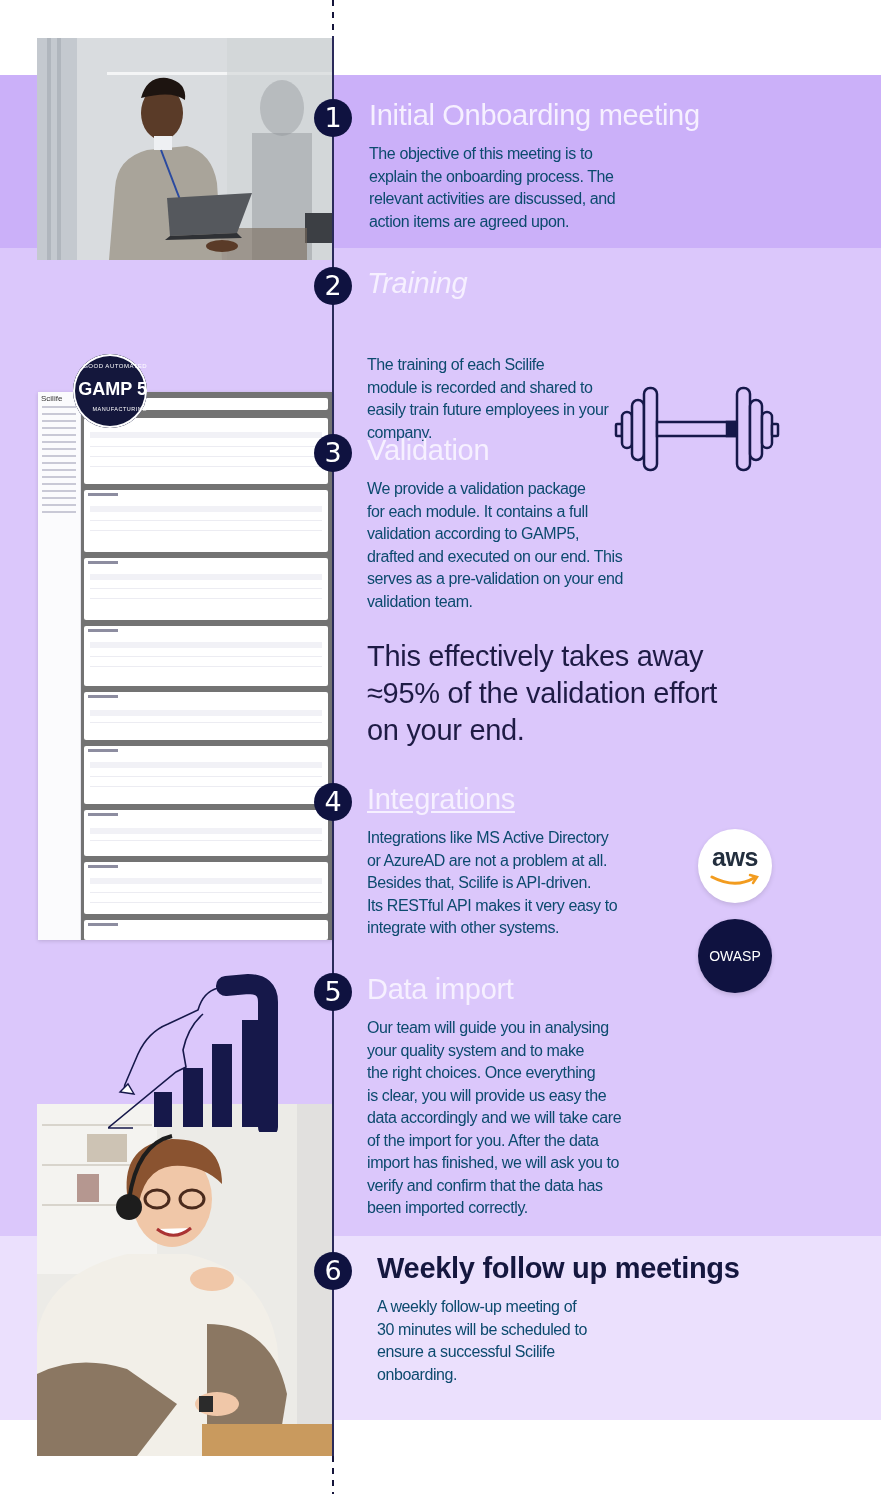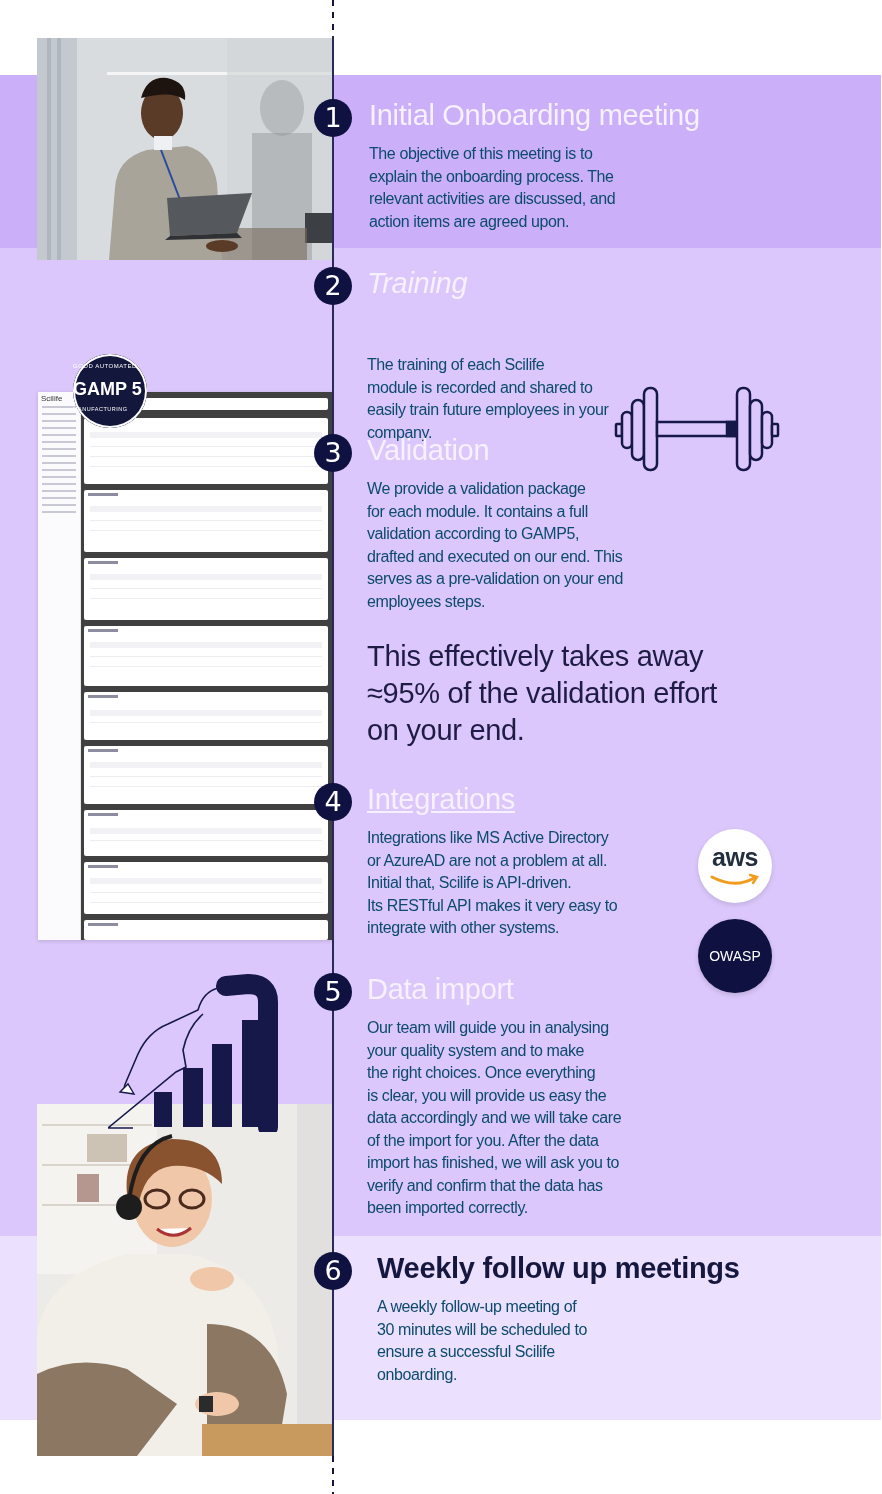--- a/index.html
+++ b/index.html
@@ -19,30 +19,30 @@
   .photo2 { left:37px; top:1104px; width:295px; height:352px; overflow:hidden;
             background:linear-gradient(180deg,#e9e8e4 0%,#f2f1ee 50%,#e5e2dc 100%); }
   
   .num { width:38px; height:38px; border-radius:50%; background:#0f1240; color:#ffffff;
          font-size:27px; line-height:38px; text-align:center; font-family:"DejaVu Sans", sans-serif; }
   .title { font-size:29px; color:#f6f0ff; letter-spacing:-0.3px; white-space:nowrap; }
   .title.dark { color:#15173f; font-weight:bold; }
   .desc { font-size:16px; line-height:22.5px; color:#0c4a6e; letter-spacing:-0.4px; }
   .big { font-size:29px; line-height:37px; color:#1e1b45; letter-spacing:-0.3px; }
   
-  .app { left:38px; top:392px; width:294px; height:548px; background:#404040; box-shadow:0 1px 4px rgba(0,0,0,.15); overflow:hidden; }
+  .app { left:38px; top:392px; width:294px; height:548px; background:#737373; box-shadow:0 1px 4px rgba(0,0,0,.15); overflow:hidden; }
   .app-side { position:absolute; left:0; top:0; width:42px; height:548px; background:#fbfbfd; border-right:1px solid #e6e6ee; }
   .app-brand { position:absolute; left:3px; top:2px; font-size:8px; color:#333; }
   .app-nav { position:absolute; left:4px; width:34px; height:2px; background:#c9c9d6; }
   .app-card { position:absolute; left:46px; width:244px; background:#ffffff; border-radius:2px; }
   .app-card-title { position:absolute; left:4px; top:3px; font-size:3px; height:3px; width:30px; background:#8d8da0; }
   .app-row { position:absolute; left:6px; width:232px; height:1px; background:#ececf2; }
   .app-th { position:absolute; left:6px; width:232px; height:6px; background:#f1f1f6; }
   .badge { left:73px; top:354px; width:74px; height:74px; border-radius:50%; background:#14173c; color:#fff;
-           box-shadow:0 0 0 2px #ffffff inset, 0 0 0 3px #14173c inset; text-align:left; }
+           box-shadow:0 0 0 2px #ffffff inset, 0 0 0 3px #14173c inset; text-align:right; }
   .badge-main { position:absolute; left:0; right:0; top:25px; font-size:18px; font-weight:bold; line-height:20px; }
   .badge-top { position:absolute; left:0; right:0; top:9px; font-size:6px; letter-spacing:0.5px; }
   .badge-bot { position:absolute; left:0; right:0; top:52px; font-size:5.5px; letter-spacing:0.5px; }
   
   .aws { left:698px; top:829px; width:74px; height:74px; border-radius:50%; background:#ffffff;
          box-shadow:0 2px 5px rgba(0,0,0,.12); text-align:center; }
   .aws-text { position:absolute; left:0; right:0; top:14px; font-size:25px; color:#232f3e; font-weight:bold; letter-spacing:-0.5px; }
   .owasp { left:698px; top:919px; width:74px; height:74px; border-radius:50%; background:#0f1240;
            box-shadow:0 2px 5px rgba(0,0,0,.15); color:#fff; text-align:center; line-height:74px; font-size:14px; }
 </style>
@@ -245,34 +245,34 @@
 </div>
 
 <div class="abs num" style="left:314px;top:434px;">3</div>
 <div class="abs title" style="left:367px;top:434px;">Validation</div>
 <div class="abs desc" style="left:367px;top:478px;width:300px;">
   <div>We provide a validation package</div>
     <div>for each module. It contains a full</div>
   <div>validation according to GAMP5,</div>
     <div>drafted and executed on our end. This</div>
   <div>serves as a pre-validation on your end</div>
-  <div>employees steps.</div>
+  <div>validation team.</div>
 </div>
 <div class="abs big" style="left:367px;top:638px;width:420px;">
   <div>This effectively takes away</div>
     <div>≈95% of the validation effort</div>
   <div>on your end.</div>
 </div>
 
 <div class="abs num" style="left:314px;top:783px;">4</div>
 <div class="abs title" style="left:367px;top:783px;text-decoration:underline;">Integrations</div>
 <div class="abs desc" style="left:367px;top:827px;width:300px;">
   <div>Integrations like MS Active Directory</div>
     <div>or AzureAD are not a problem at all.</div>
-  <div>Initial that, Scilife is API-driven.</div>
+  <div>Besides that, Scilife is API-driven.</div>
     <div>Its RESTful API makes it very easy to</div>
   <div>integrate with other systems.</div>
 </div>
 
 <div class="abs num" style="left:314px;top:973px;">5</div>
 <div class="abs title" style="left:367px;top:973px;">Data import</div>
 <div class="abs desc" style="left:367px;top:1017px;width:300px;">
   <div>Our team will guide you in analysing</div>
     <div>your quality system and to make</div>
   <div>the right choices. Once everything</div>

